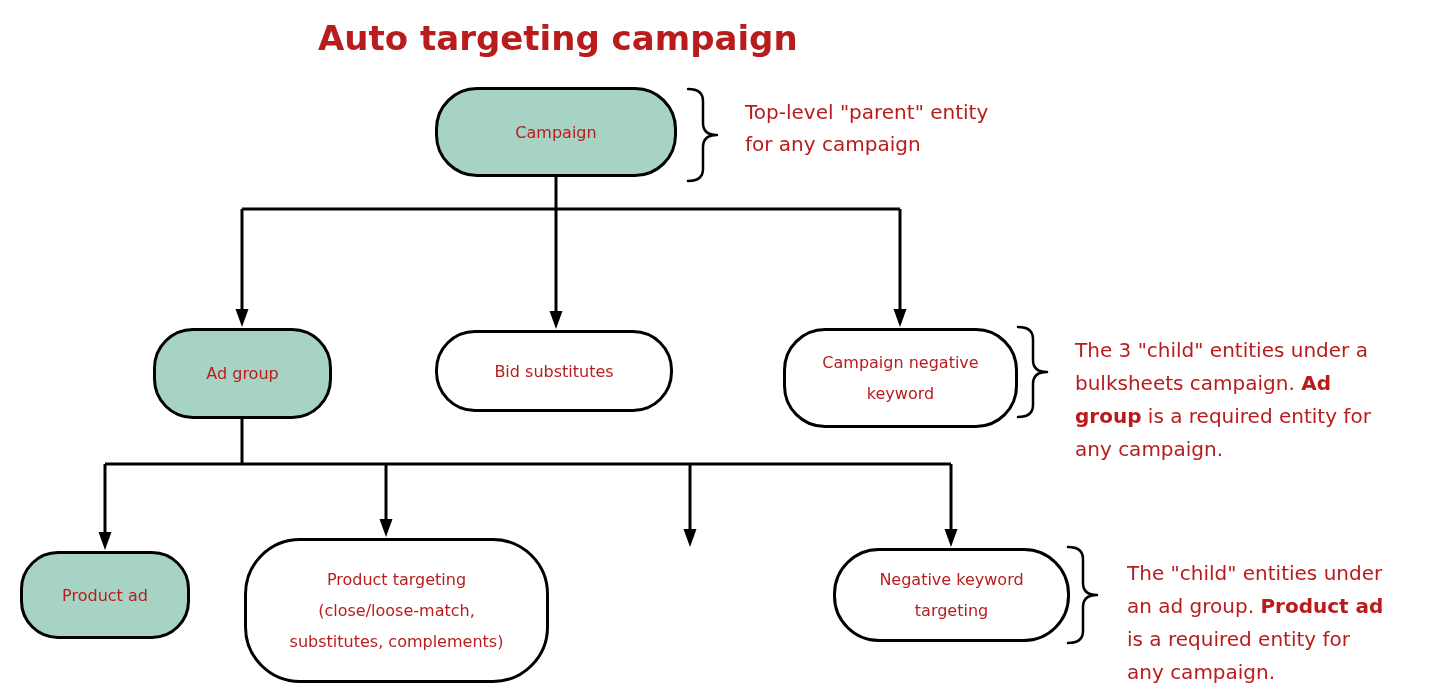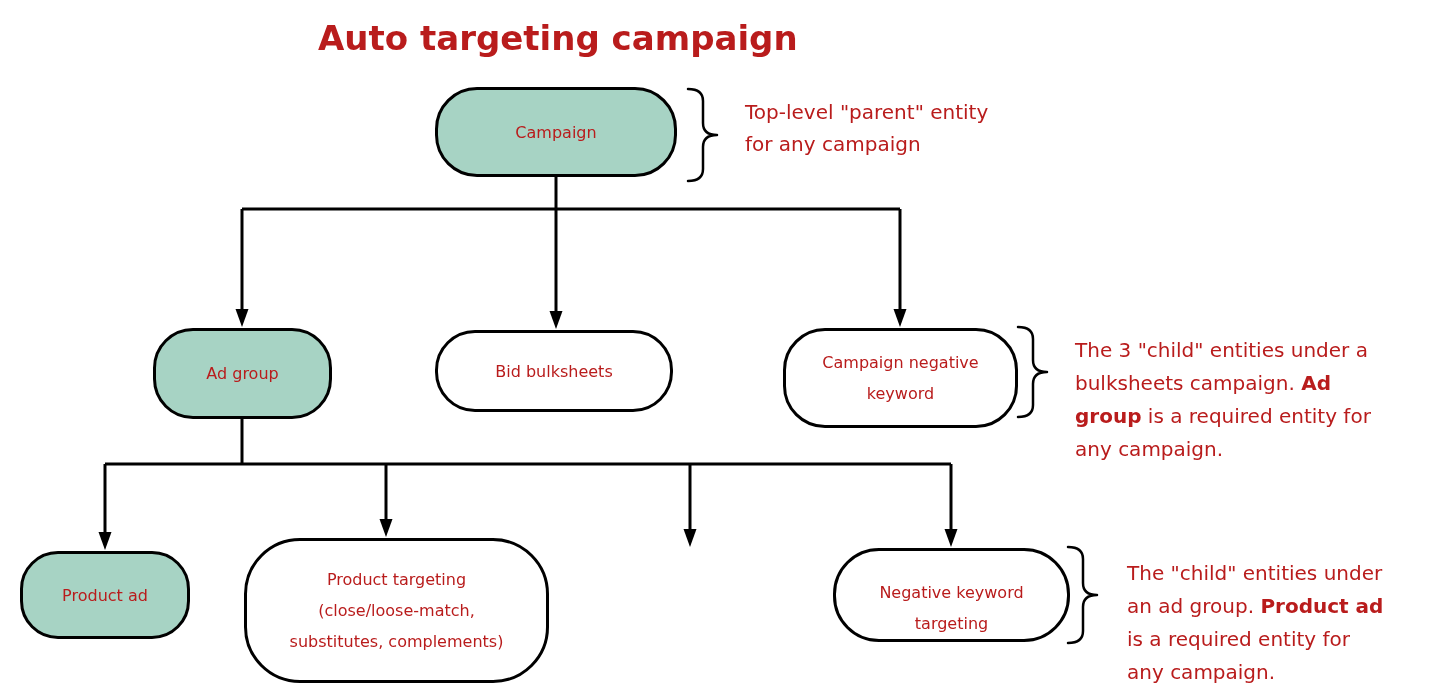--- a/index.html
+++ b/index.html
@@ -89,37 +89,37 @@
 
   <div class="node hl" style="left:435px; top:87px; width:242px; height:90px; border-radius:42px;">
     <span class="lbl">Campaign</span>
   </div>
 
   <div class="node hl" style="left:153px; top:328px; width:179px; height:91px; border-radius:40px;">
     <span class="lbl">Ad group</span>
   </div>
 
   <div class="node" style="left:435px; top:330px; width:238px; height:82px; border-radius:40px;">
-    <span class="lbl">Bid bulksheets</span>
+    <span class="lbl">Bid substitutes</span>
   </div>
 
   <div class="node" style="left:783px; top:328px; width:235px; height:100px; border-radius:42px;">
     <span class="lbl" style="width:188px;">Campaign negative keyword</span>
   </div>
 
   <div class="node hl" style="left:20px; top:551px; width:170px; height:88px; border-radius:38px;">
     <span class="lbl">Product ad</span>
   </div>
 
   <div class="node" style="left:244px; top:538px; width:305px; height:145px; border-radius:56px;">
     <span class="lbl" style="width:235px;">Product targeting (close/loose-match, substitutes, complements)</span>
   </div>
 
 
-  <div class="node" style="left:833px; top:548px; width:237px; height:94px; border-radius:46px;align-items:flex-end;">
+  <div class="node" style="left:833px; top:548px; width:237px; height:94px; border-radius:46px;">
     <span class="lbl" style="width:210px;">Negative keyword targeting</span>
   </div>
 
   <div class="ann" style="left:745px; top:96px; width:265px;">
     <span>Top-level "parent" entity for any campaign</span>
   </div>
 
   <div class="ann ann2" style="left:1075px; top:334px; width:310px;">
     <span>The 3 "child" entities under a bulksheets campaign. </span><span class="b">Ad group</span><span> is a required entity for any campaign.</span>
   </div>

